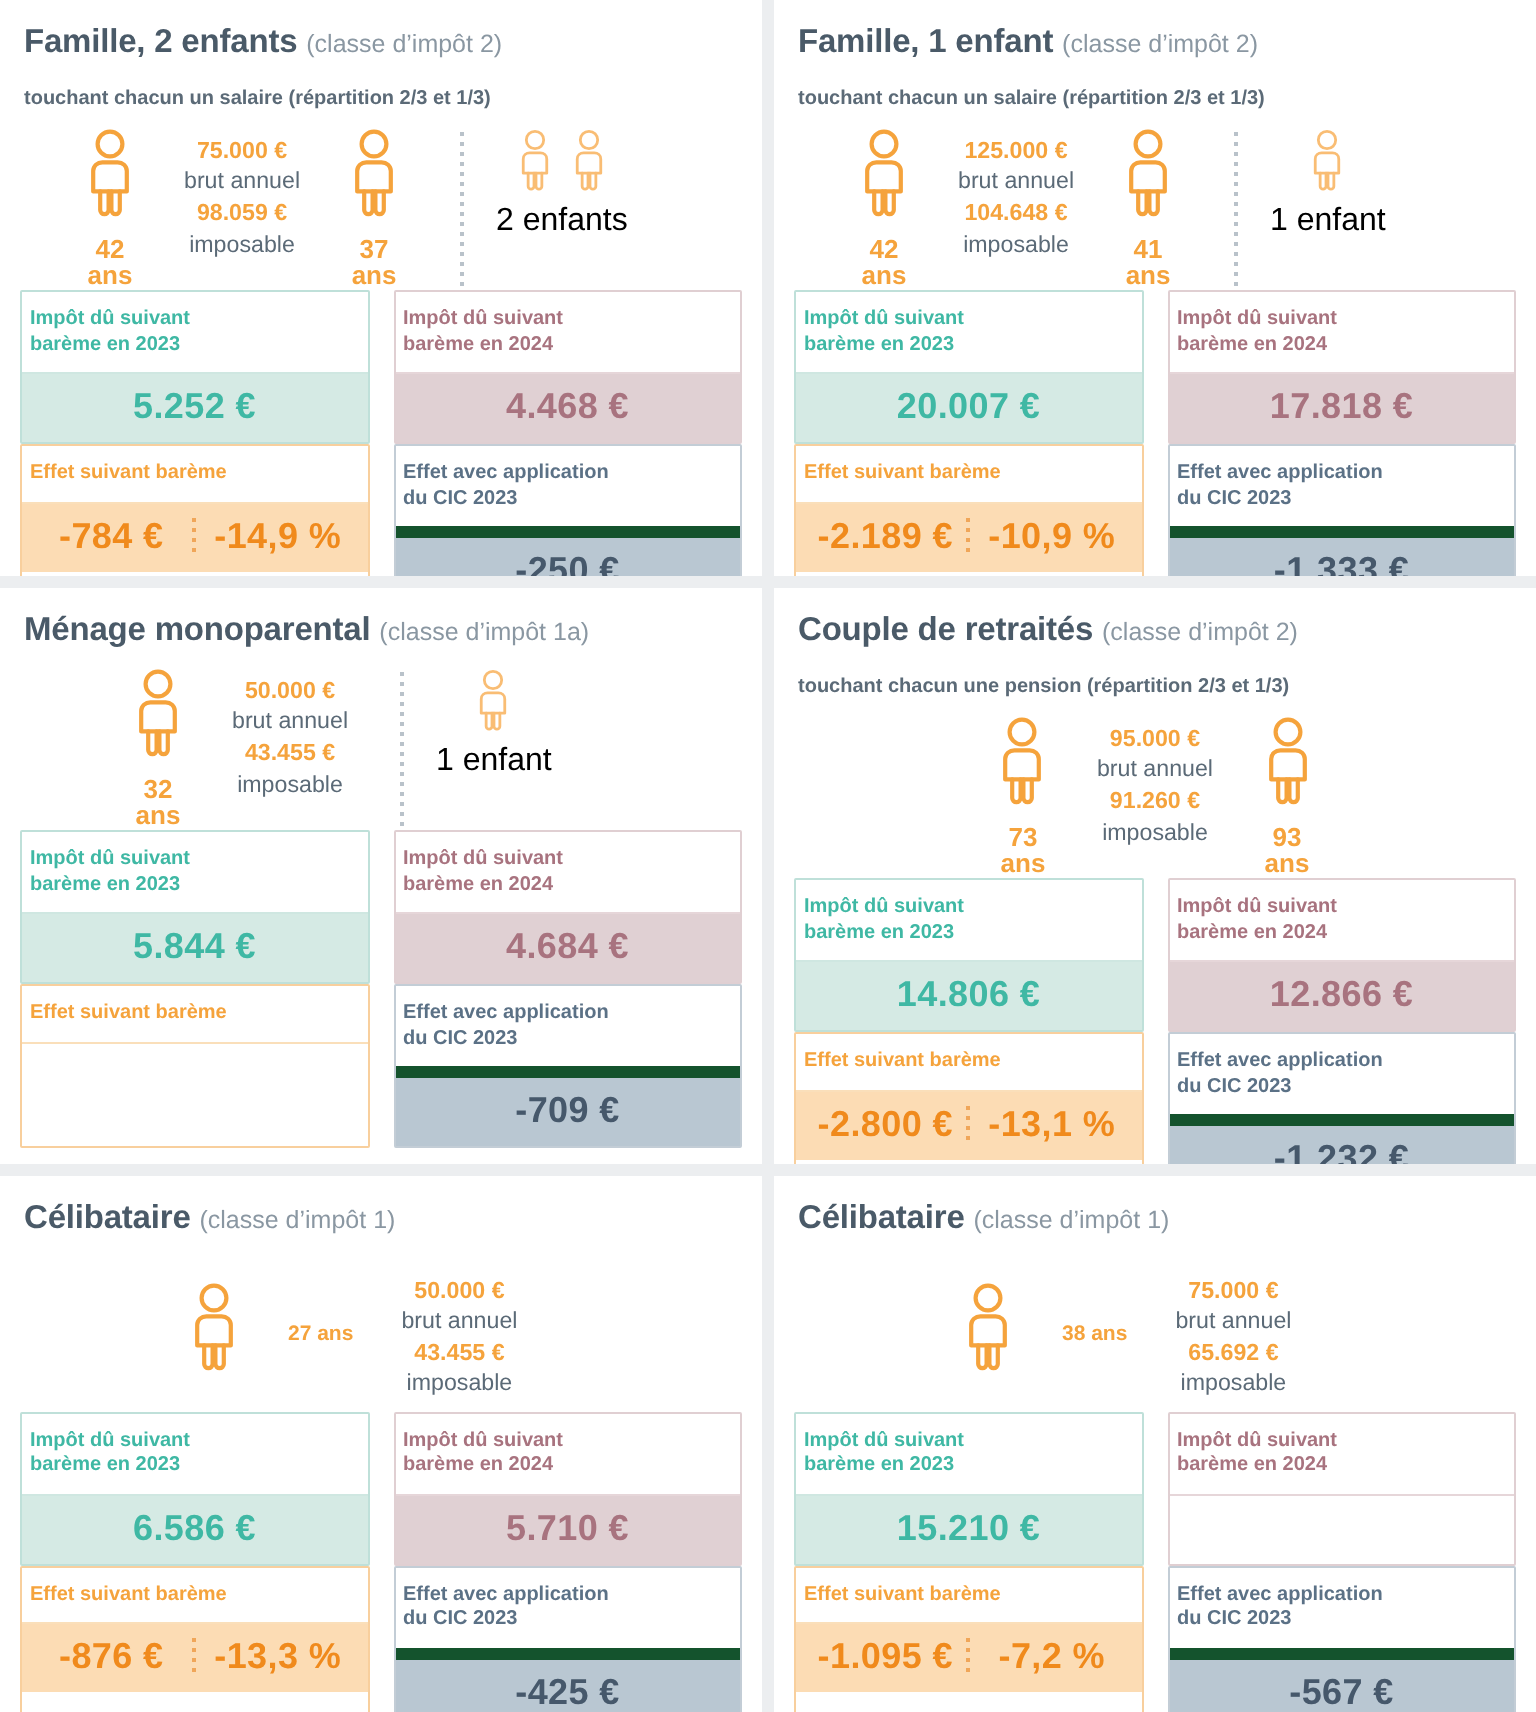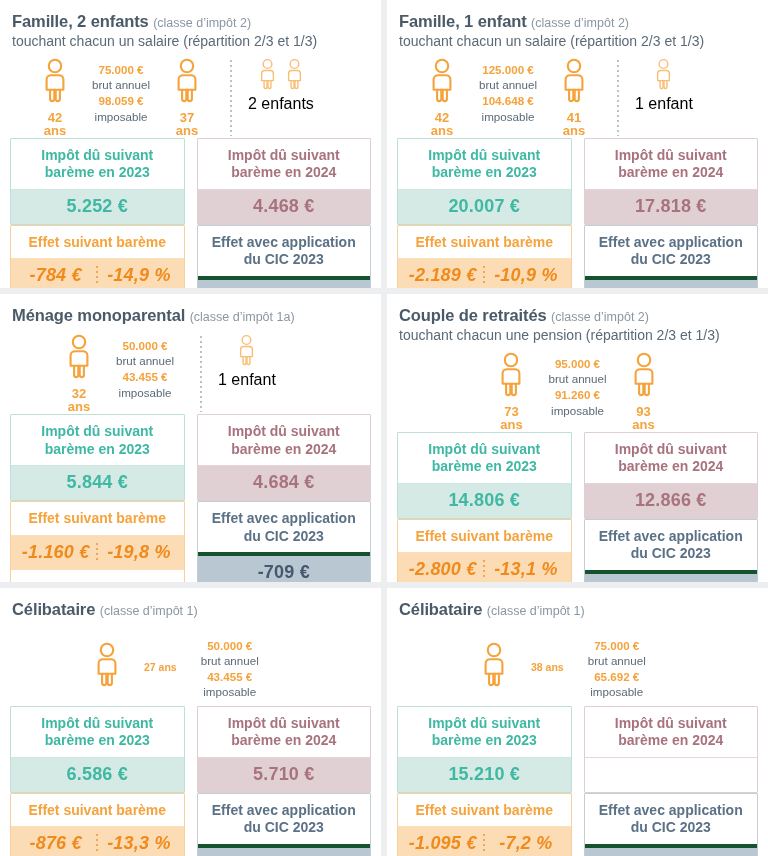--- a/index.html
+++ b/index.html
@@ -35,21 +35,21 @@
 
   
   .head{line-height:1.2;margin:2px 0 0 2px;}
   .head .t1{
     font-size:16.5px;font-weight:bold;color:#4a5a68;letter-spacing:-0.1px;
   }
   .head .t2{
     font-size:12.5px;font-weight:normal;color:#8a97a2;
   }
   .head .sub{
-    display:block;font-size:14px;font-weight:normal;color:#5b6a77;margin-top:1px;
+    display:block;font-size:10px;font-weight:bold;color:#5b6a77;margin-top:12px;
   }
 
   
   .persons{
     flex:0 0 auto;
     display:flex;align-items:flex-start;
     margin:8px 0 0 0;
     min-height:78px;
     position:relative;
   }
@@ -94,57 +94,57 @@
   .boxrow{
     display:flex;gap:12px;margin-top:auto;
   }
   .boxrow + .boxrow{}
   .box{
     flex:1 1 0;box-sizing:border-box;
     border-radius:1px;
   }
   .box .bhead{
     background:#ffffff;
-    text-align:center;
-    font-size:14px;font-weight:bold;line-height:1.25;
+    text-align:left;
+    font-size:10px;font-weight:bold;line-height:1.25;
     padding:8px 4px 7px 4px;
     box-sizing:border-box;
   }
   .box .bval{
     text-align:center;
     font-size:18px;font-weight:bold;
     padding:6px 4px 7px 4px;
     box-sizing:border-box;
     letter-spacing:0.2px;
   }
   .box .bval.split{
     display:flex;align-items:center;justify-content:center;
   }
-  .box .bval.split .half{flex:1 1 0;text-align:center;font-style:italic;}
+  .box .bval.split .half{flex:1 1 0;text-align:center;}
   .box .bval.split .vdot{
     width:2px;align-self:stretch;
     background-image:linear-gradient(to bottom,#f0a659 0 2px,transparent 2px 5px);
     background-size:2px 5px;background-repeat:repeat-y;
     margin:1px 0;
   }
 
   .box.teal{border:1px solid #bfe0d9;}
   .box.teal .bhead{color:#3fb8a4;border-bottom:1px solid #cfe7e1;}
   .box.teal .bval{background:#d5eae4;color:#3fb8a4;}
 
   .box.mauve{border:1px solid #e0cfd2;}
   .box.mauve .bhead{color:#a8737f;border-bottom:1px solid #e6d6d9;}
   .box.mauve .bval{background:#e0d0d3;color:#a8737f;}
 
   .box.orange{border:1px solid #f8cf9d;}
   .box.orange .bhead{color:#f5a33c;border-bottom:1px solid #fadfba;}
   .box.orange .bval{background:#fcdcb4;color:#f08a1c;}
 
   .box.slate{border:1px solid #c3cdd6;}
-  .box.slate .bhead{color:#5b7186;border-bottom:4px solid #14532d;}
+  .box.slate .bhead{color:#5b7186;border-bottom:6px solid #14532d;}
   .box.slate .bval{background:#b9c7d2;color:#46586b;}
 
   .spacer{flex:1 1 auto;}
 </style>
 </head>
 <body>
 
 <div class="grid" id="grid">
     <section class="panel">
       <div class="head">
@@ -335,25 +335,20 @@
           <div class="bval">5.844 €</div>
         </div>
         <div class="box mauve">
           <div class="bhead"><span>Impôt dû suivant</span><br><span>barème en 2024</span></div>
           <div class="bval">4.684 €</div>
         </div>
       </div>
       <div class="boxrow">
         <div class="box orange">
           <div class="bhead"><span>Effet suivant barème</span></div>
-          <div class="bval split">
-            <span class="half">-1.160 €</span>
-            <span class="vdot"></span>
-            <span class="half">-19,8 %</span>
-          </div>
         </div>
         <div class="box slate">
           <div class="bhead"><span>Effet avec application</span><br><span>du CIC 2023</span></div>
           <div class="bval">-709 €</div>
         </div>
       </div>
     </section>
     <section class="panel">
       <div class="head">
         <div><span class="t1">Couple de retraités</span> <span class="t2">(classe d’impôt 2)</span></div>

